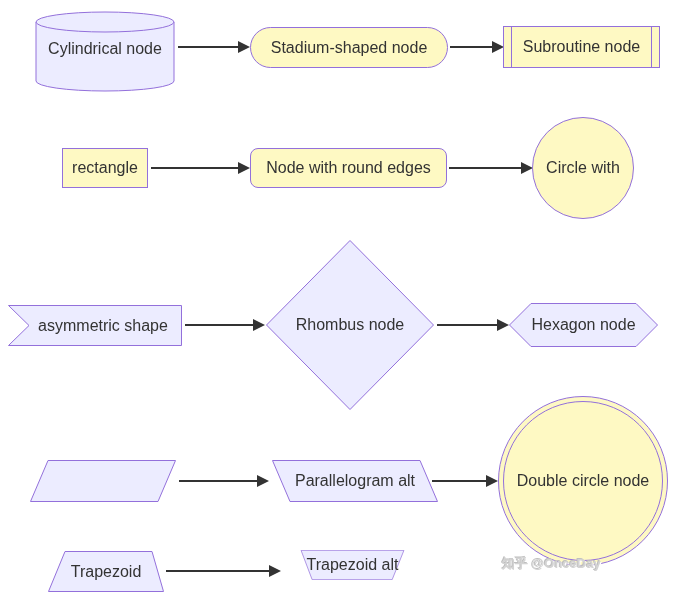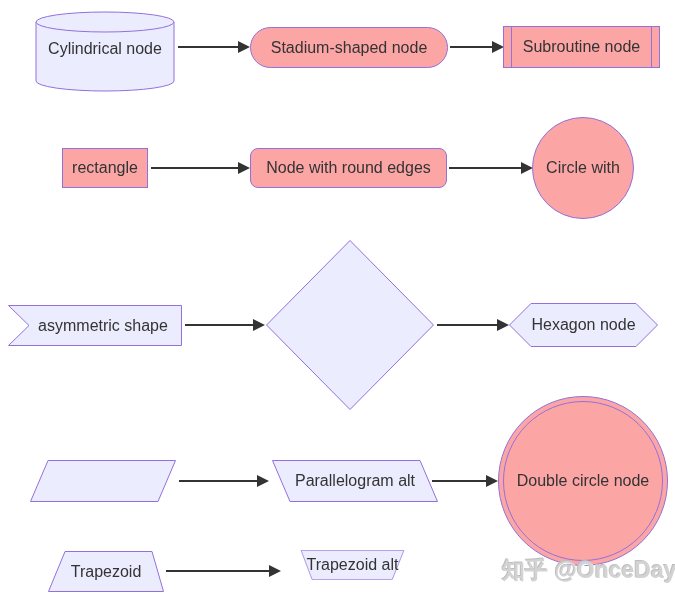--- a/index.html
+++ b/index.html
@@ -11,21 +11,21 @@
   }
   .node {
     position:absolute; display:flex; align-items:center; justify-content:center;
   }
   .node .lbl { position:relative; z-index:2; white-space:nowrap; color:#333333; }
   .shape-svg { position:absolute; left:0; top:0; width:100%; height:100%; z-index:1; }
   .shape-svg polygon, .shape-svg path, .shape-svg ellipse {
     fill:#ECECFF; stroke:#9370DB; stroke-width:1;
   }
   .boxed {
-    background:#fca5a5; border:1px solid #9370DB;text-align:center;
+    background:#fef9c3; border:1px solid #9370DB;text-align:center;
   }
   .stadium { border-radius:20.5px; }
   .roundrect { border-radius:8px; }
   .circle { border-radius:50%; }
   .dblcircle { border-radius:50%; }
   .dblcircle::before {
     content:""; position:absolute; inset:4px; border:1px solid #9370DB;
     border-radius:50%; z-index:1;
   }
   .vline {
@@ -33,21 +33,21 @@
   }
   .vline.l { left:7px; } .vline.r { right:7px; }
   .arrow { position:absolute; height:0; border-top:2px solid #333333; z-index:0; }
   .arrow::after {
     content:""; position:absolute; right:-2px; top:-7px; width:0; height:0;
     border-top:6px solid transparent; border-bottom:6px solid transparent;
     border-left:12px solid #333333;
   }
   .watermark {
     position:absolute; left:502px; top:555px; z-index:3;
-    font-size:23px; font-weight:bold; color:#d3d3d3;
+    font-size:13px; font-weight:bold; color:#d3d3d3;
     text-shadow:-1px -1px 0 #bfbfbf, 1px 1px 0 #ffffff;
     white-space:nowrap;
   }
 </style>
 </head>
 <body>
 
 <div class="canvas">
 
   <div class="node" style="left:35px; top:11px; width:140px; height:81px;">
@@ -94,20 +94,21 @@
     </svg>
     <span class="lbl" style="padding-left:16px;">asymmetric shape</span>
   </div>
 
   <div class="arrow" style="left:185px; top:324px; width:78px;"></div>
 
   <div class="node" style="left:266px; top:240px; width:168px; height:170px;">
     <svg class="shape-svg" viewBox="0 0 168 170">
       <polygon points="84,0.5 167.5,85 84,169.5 0.5,85"></polygon>
     </svg>
+    <span class="lbl">Rhombus node</span>
   </div>
 
   <div class="arrow" style="left:437px; top:324px; width:70px;"></div>
 
   <div class="node" style="left:509px; top:303px; width:149px; height:44px;">
     <svg class="shape-svg" viewBox="0 0 149 44">
       <polygon points="22,0.5 127,0.5 148.5,22 127,43.5 22,43.5 0.5,22"></polygon>
     </svg>
     <span class="lbl">Hexagon node</span>
   </div>

